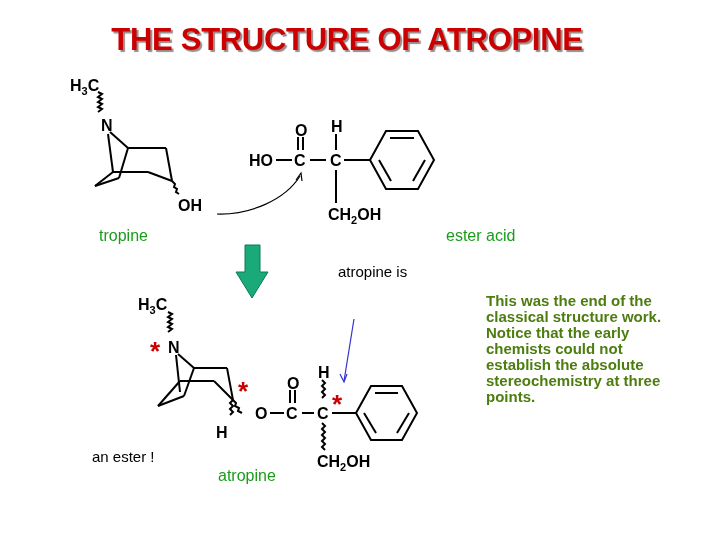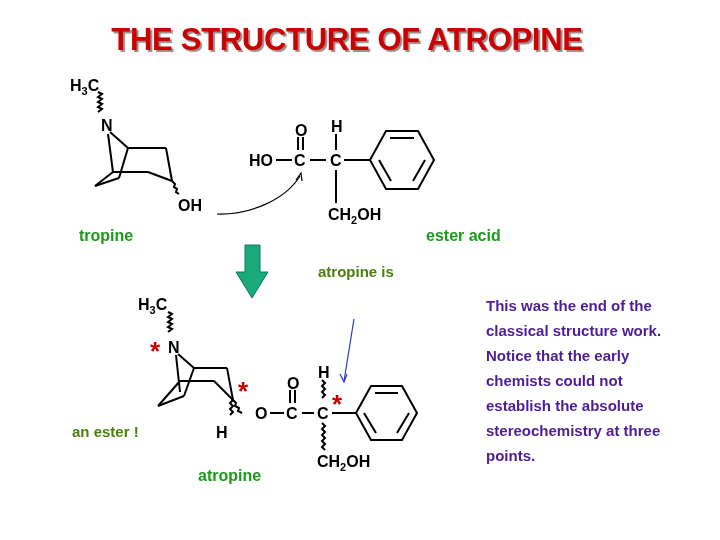--- a/index.html
+++ b/index.html
@@ -1,22 +1,22 @@
 <!DOCTYPE html>
 <html><head>
 <meta charset="utf-8">
 <style>
   html,body{margin:0;padding:0;background:#fff;}
   body{width:720px;height:540px;position:relative;overflow:hidden;font-family:"Liberation Sans",sans-serif;}
   .title{position:absolute;left:0;top:22px;width:720px;text-align:center;margin-left:-13px;font-weight:bold;font-size:31px;color:#cc0000;text-shadow:2px 2px 1px #9a8a8a;letter-spacing:-0.3px;}
   svg{position:absolute;left:0;top:0;}
-  .lbl{position:absolute;font-weight:bold;white-space:nowrap;}
+  .lbl{position:absolute;font-weight:normal;white-space:nowrap;margin-left:20px;}
   .green{color:#1a9c1a;font-size:16px;}
-  .blue{color:#4d7c0f;font-size:15px;}
-  .note{position:absolute;left:486px;width:205px;font-weight:bold;font-size:15px;line-height:25px;color:#4c1d95;}
+  .blue{color:#000000;font-size:15px;}
+  .note{position:absolute;left:486px;width:205px;font-weight:bold;font-size:15px;line-height:16px;color:#4d7c0f;}
   .note p{margin:0 0 6px 0;}
   .atom{font-family:"Liberation Sans",sans-serif;font-weight:bold;font-size:16px;fill:#000;}
   .sub{font-size:11px;}
   .star{fill:#cc0000;font-weight:bold;font-size:26px;font-family:"Liberation Sans",sans-serif;}
 </style>
 </head>
 <body>
 
 <div class="title">THE STRUCTURE OF ATROPINE</div>
 
@@ -111,20 +111,20 @@
   <text class="atom" x="317" y="467"><tspan>CH</tspan><tspan class="sub" dy="4">2</tspan><tspan dy="-4">OH</tspan></text>
 
   <text class="star" x="150" y="360">*</text>
   <text class="star" x="238" y="400">*</text>
   <text class="star" x="332" y="413">*</text>
 </svg>
 
 <div class="lbl green" style="left:79px;top:227px;">tropine</div>
 <div class="lbl green" style="left:426px;top:227px;">ester acid</div>
 <div class="lbl green" style="left:198px;top:467px;">atropine</div>
-<div class="lbl blue" style="left:72px;top:423px;">an ester !</div>
+<div class="lbl blue" style="left:72px;top:448px;">an ester !</div>
 <div class="lbl blue" style="left:318px;top:263px;line-height:18px;">
   <div>atropine is</div>
 </div>
 
 <div class="note" style="top:293px;">
   <p>This was the end of the classical structure work. Notice that the early chemists could not establish the absolute stereochemistry at three points.</p>
 </div>
 
 </body></html>

